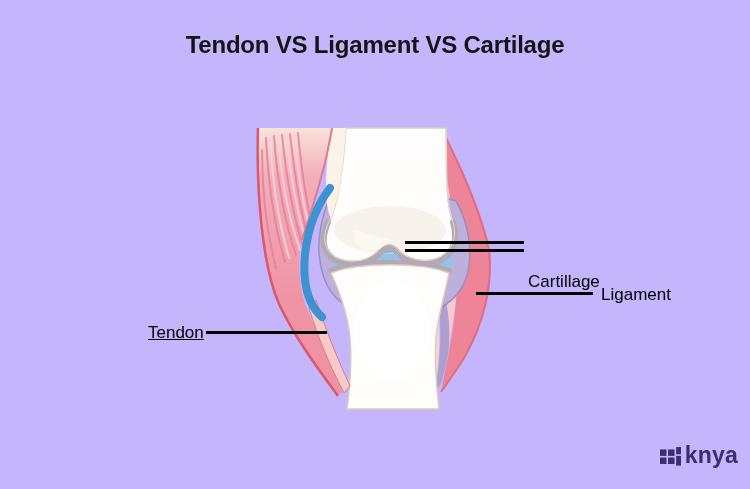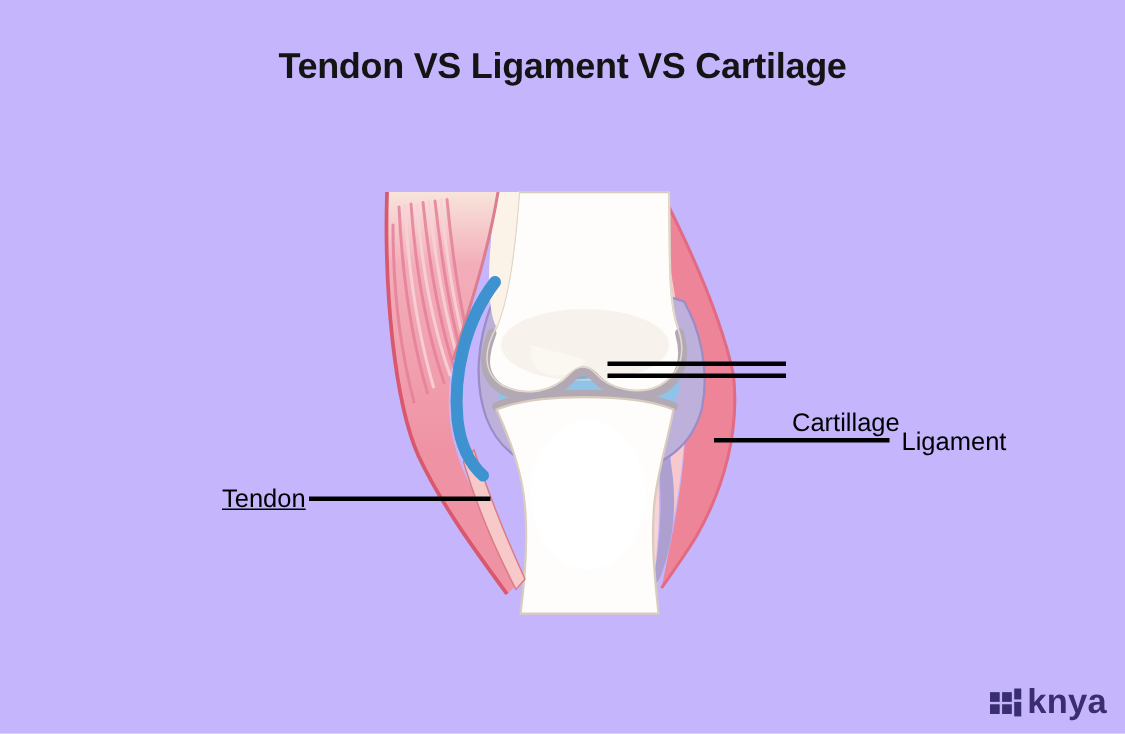--- a/index.html
+++ b/index.html
@@ -12,21 +12,21 @@
     font-size:24px;font-weight:700;color:#141414;letter-spacing:-0.2px;
   }
   .illustration{position:absolute;left:0;top:0;}
   .label{
     position:absolute;font-size:17px;color:#000;white-space:nowrap;
   }
   .leader{
     position:absolute;height:3px;background:#000;
   }
   .logo{
-    position:absolute;right:12px;bottom:10px;display:flex;align-items:center;gap:4px;
+    position:absolute;right:12px;bottom:22px;display:flex;align-items:center;gap:4px;
     color:#3A2D70;
   }
   .logo-text{
     font-size:23px;font-weight:700;letter-spacing:0.2px;color:#3A2D70;line-height:1;
   }
 </style>
 </head>
 <body>
 
 <div class="canvas">

